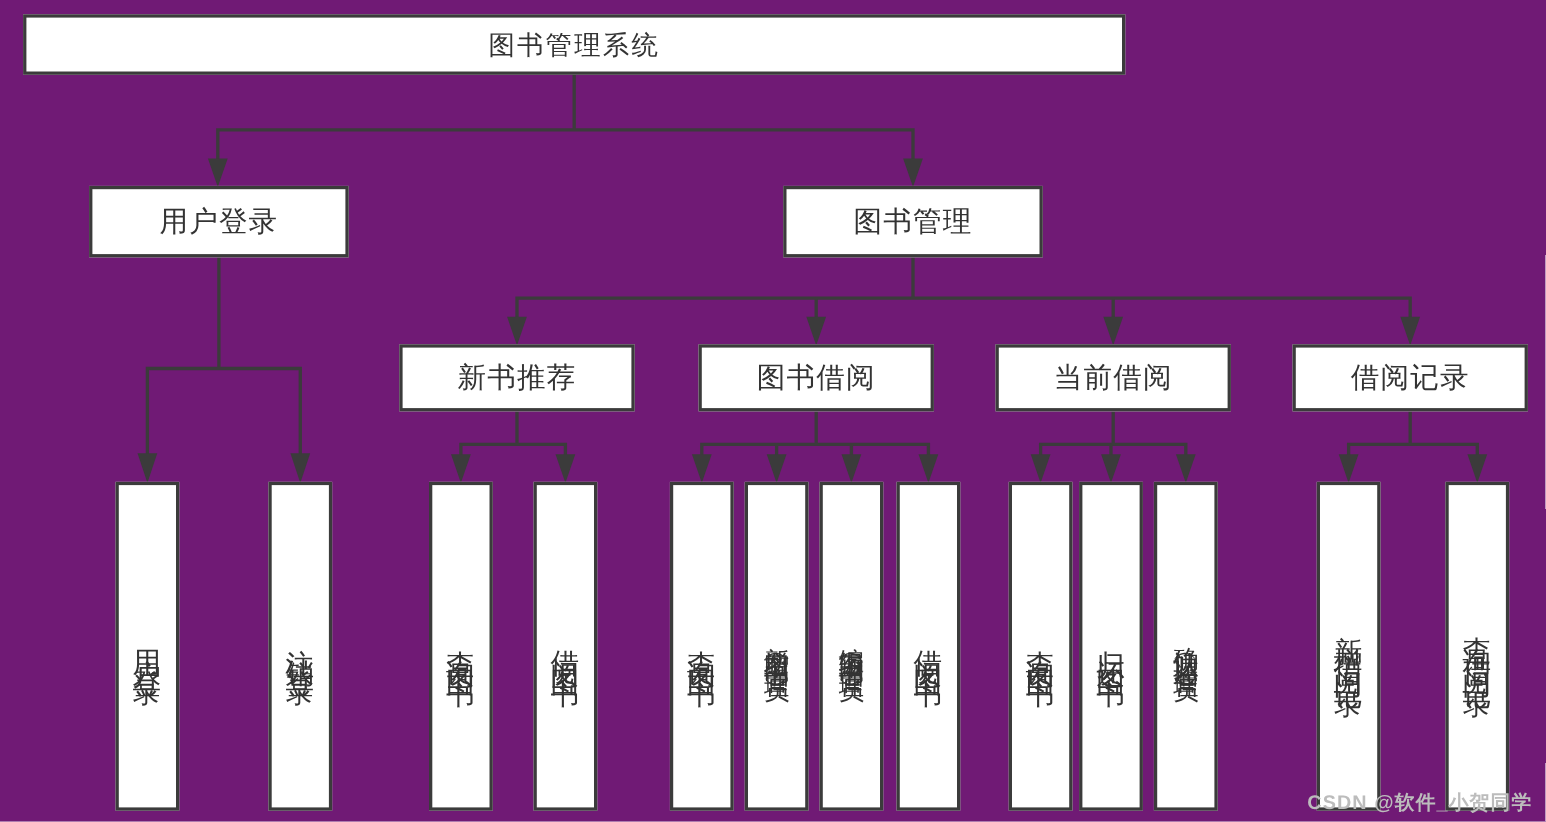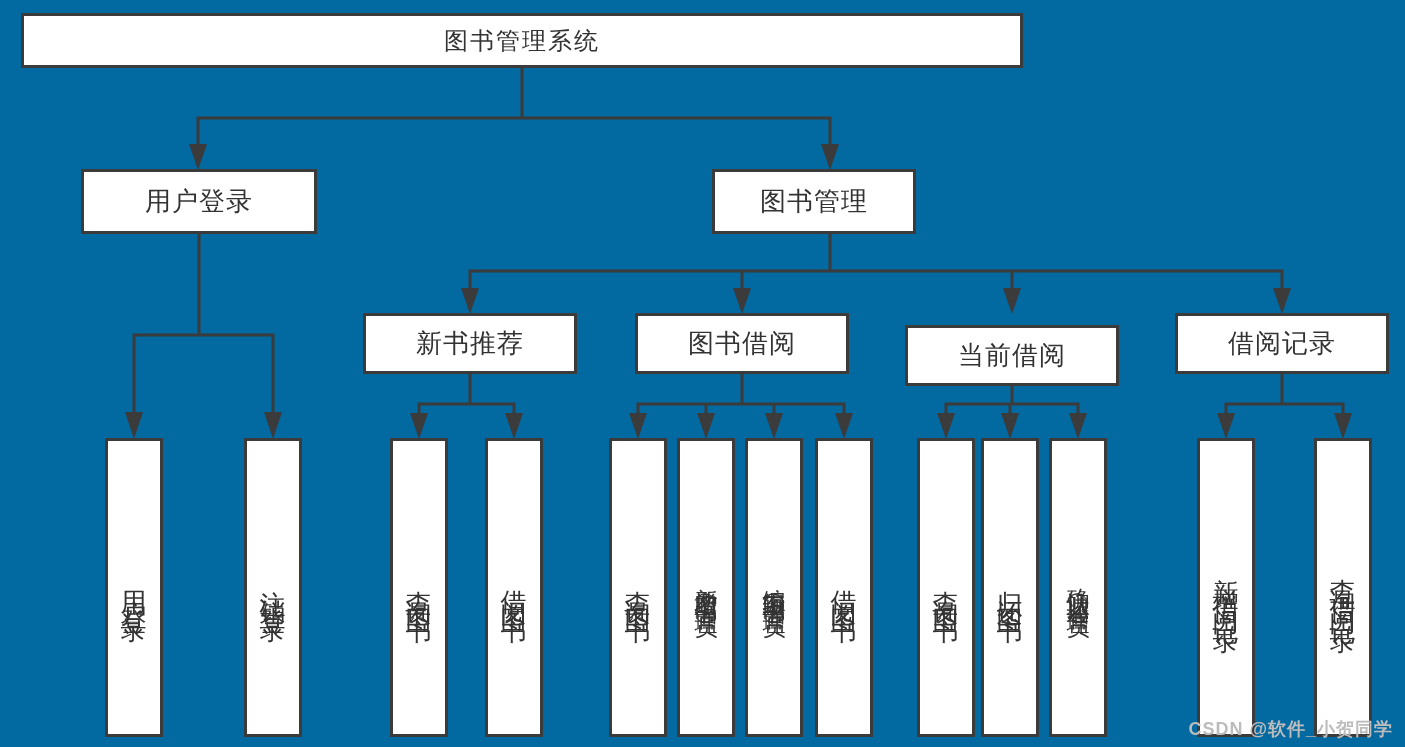--- a/index.html
+++ b/index.html
@@ -1,19 +1,19 @@
 <!DOCTYPE html>
 <html><head>
 <meta charset="utf-8">
 <style>
   html,body{margin:0;padding:0;background:#fff;}
   .canvas{
     position:relative;
     width:1405px;height:747px;
-    background:#0369a1;
+    background:#701a75;
     font-family:"Liberation Sans", sans-serif;
     overflow:hidden;
   }
   .wires{position:absolute;left:0;top:0;z-index:1;}
   .node{
     position:absolute;
     box-sizing:border-box;
     background:#ffffff;
     border:3px solid #3b3b3b;
     color:#333333;
@@ -94,31 +94,31 @@
     </g>
   </svg>
 
   <div class="node" style="left:21px;top:13px;width:1002px;height:55px;">
     <span class="root-label">图书管理系统</span>
   </div>
 
   <div class="node" style="left:81px;top:169px;width:236px;height:65px;">
     <span class="hlabel">用户登录</span>
   </div>
-  <div class="node" style="left:712px;top:169px;width:204px;height:65px;">
+  <div class="node" style="left:712px;top:169px;width:236px;height:65px;">
     <span class="hlabel">图书管理</span>
   </div>
 
   <div class="node" style="left:363px;top:313px;width:214px;height:61px;">
     <span class="hlabel">新书推荐</span>
   </div>
   <div class="node" style="left:635px;top:313px;width:214px;height:61px;">
     <span class="hlabel">图书借阅</span>
   </div>
-  <div class="node" style="left:905px;top:313px;width:214px;height:61px;margin-top:12px;">
+  <div class="node" style="left:905px;top:313px;width:214px;height:61px;">
     <span class="hlabel">当前借阅</span>
   </div>
   <div class="node" style="left:1175px;top:313px;width:214px;height:61px;">
     <span class="hlabel">借阅记录</span>
   </div>
 
   <div class="node leaf" style="left:105px;">
     <span class="vtext">用户登录</span>
   </div>
   <div class="node leaf" style="left:244px;">

